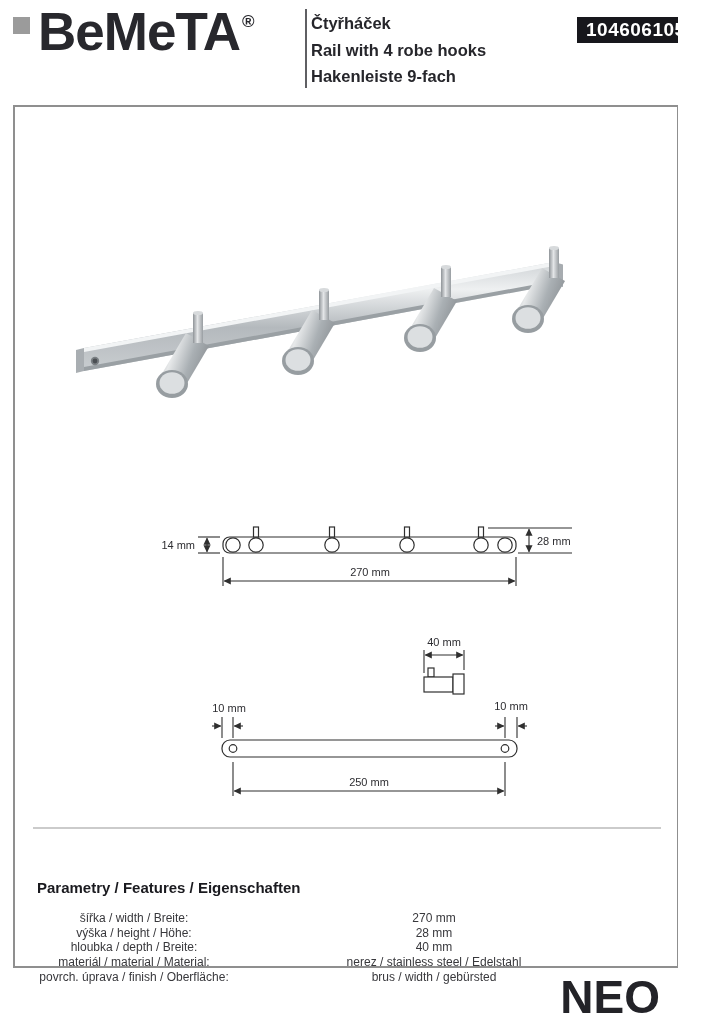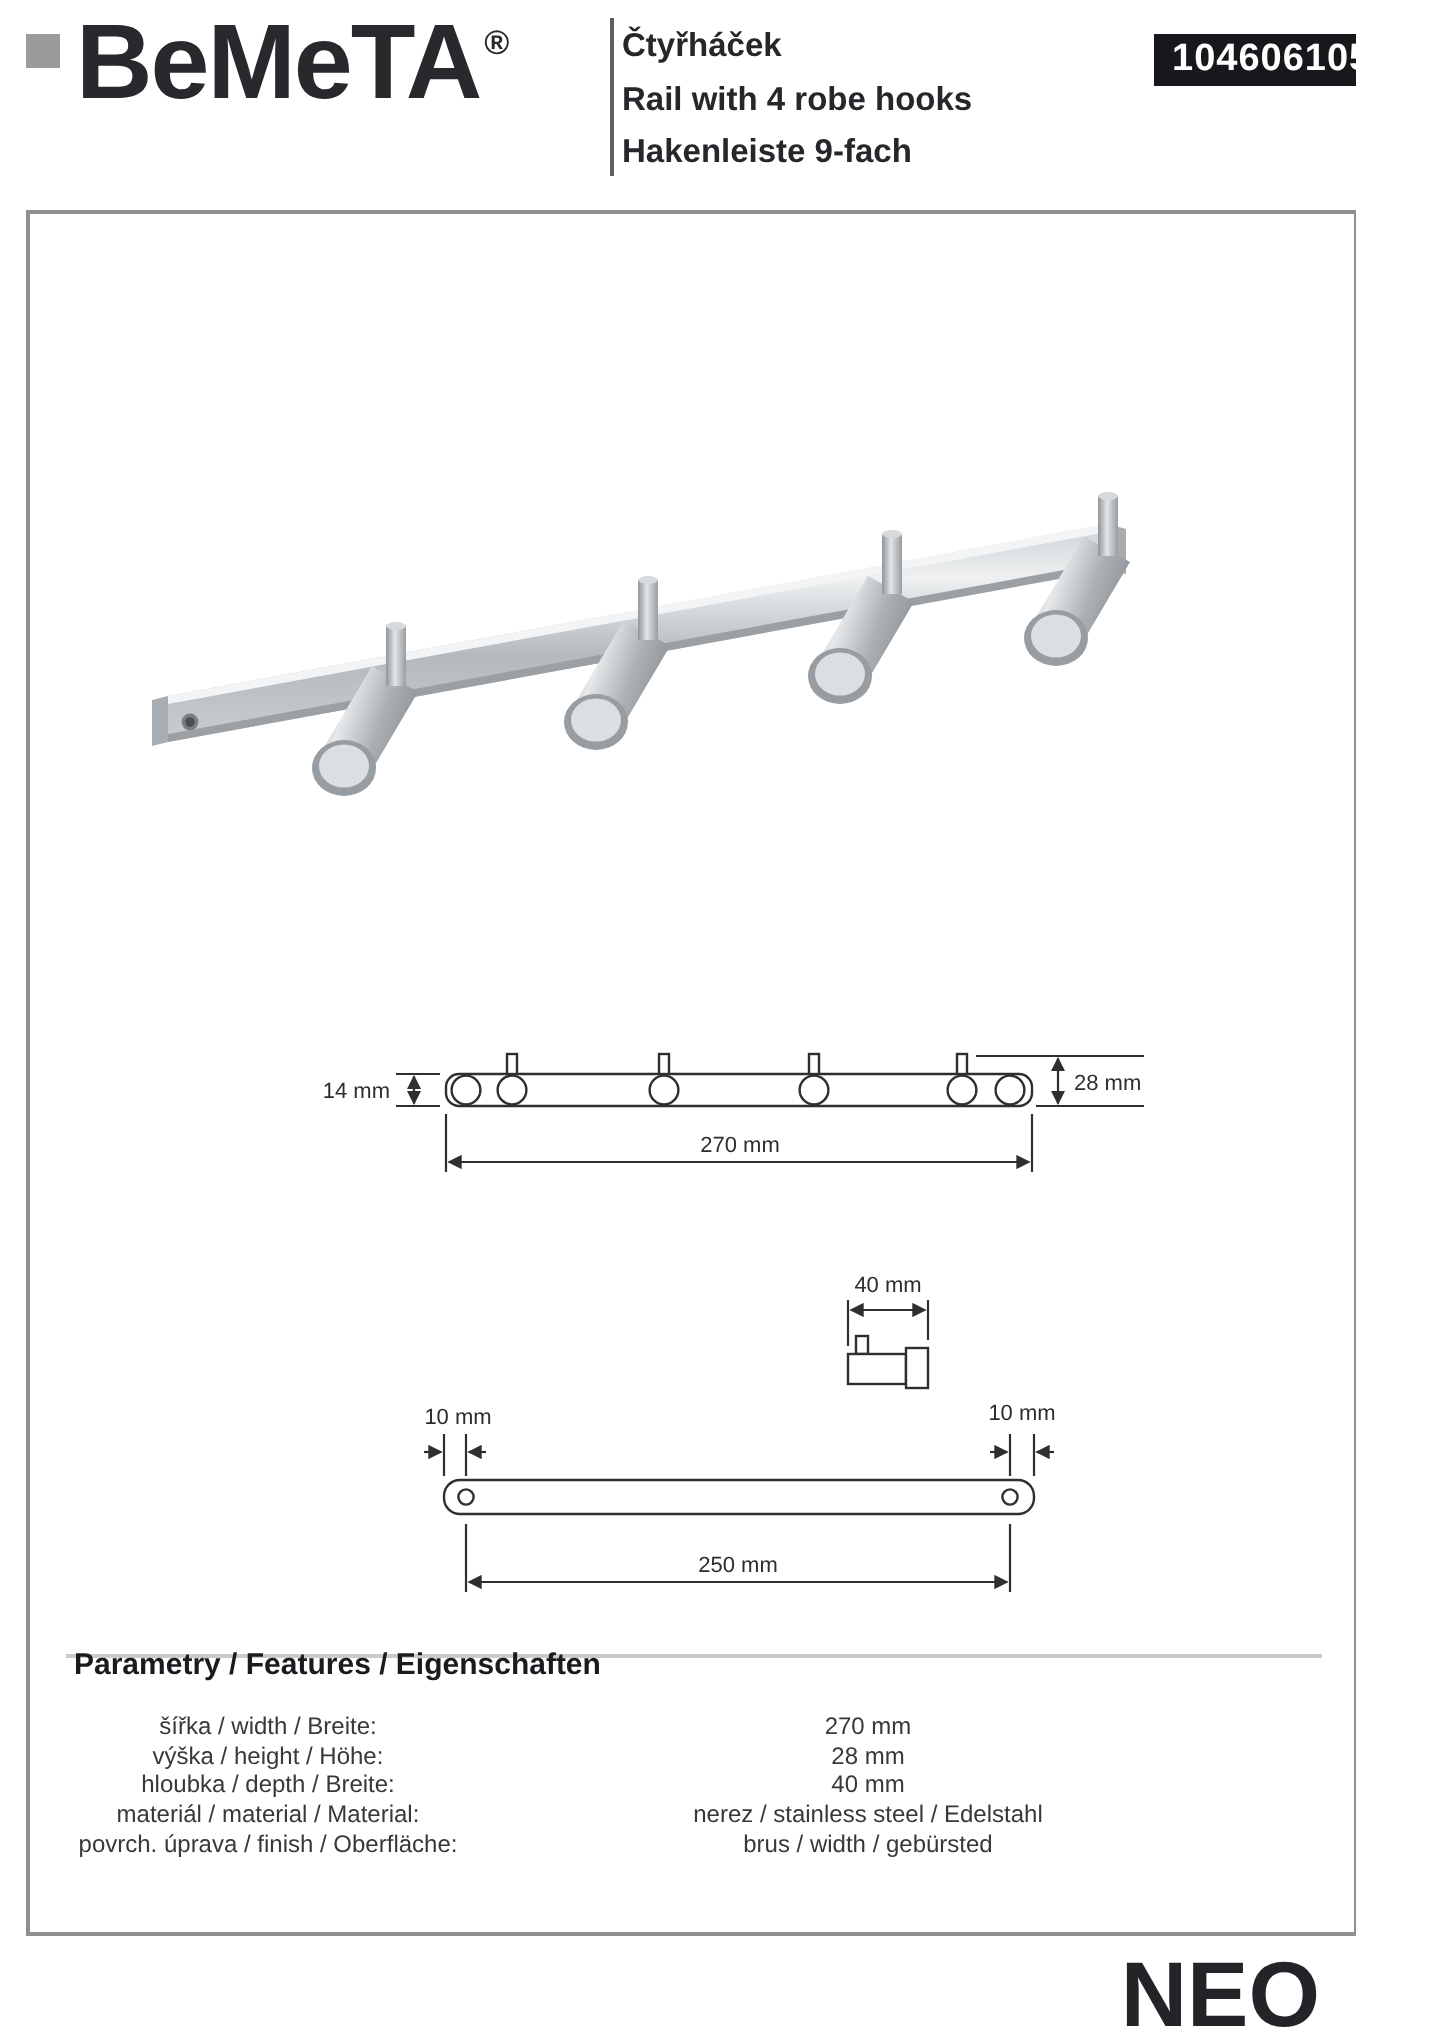--- a/index.html
+++ b/index.html
@@ -27,21 +27,21 @@
   .d-front{left:160px;top:520px;width:420px;height:72px;}
   .d-side{left:400px;top:633px;width:92px;height:70px;}
   .d-back{left:200px;top:692px;width:340px;height:112px;}
 
   .dim-text{font-family:"Liberation Sans","DejaVu Sans",sans-serif;font-size:11px;fill:#2d2d31;}
   .tline{stroke:#2f2f2f;stroke-width:1.1;fill:none;}
   .tshape{stroke:#2f2f2f;stroke-width:1.2;fill:#ffffff;}
 
   
   .param-divider{position:absolute;left:33px;top:827px;width:628px;height:2px;background:#cbcbcb;}
-  .params{position:absolute;left:37px;top:824px;width:600px;}
+  .params{position:absolute;left:37px;top:879px;width:600px;}
   .params h2{margin:0;font-size:15px;font-weight:bold;color:#1a1a1f;}
   .param-rows{margin-top:15px;}
   .param-row{display:grid;grid-template-columns:194px auto;font-size:12px;line-height:14.7px;color:#38383c;text-align:center;}
 
   
   .series{position:absolute;right:18px;top:970px;font-size:46px;font-weight:bold;
           letter-spacing:0px;color:#232328;}
 </style>
 </head>
 <body>

